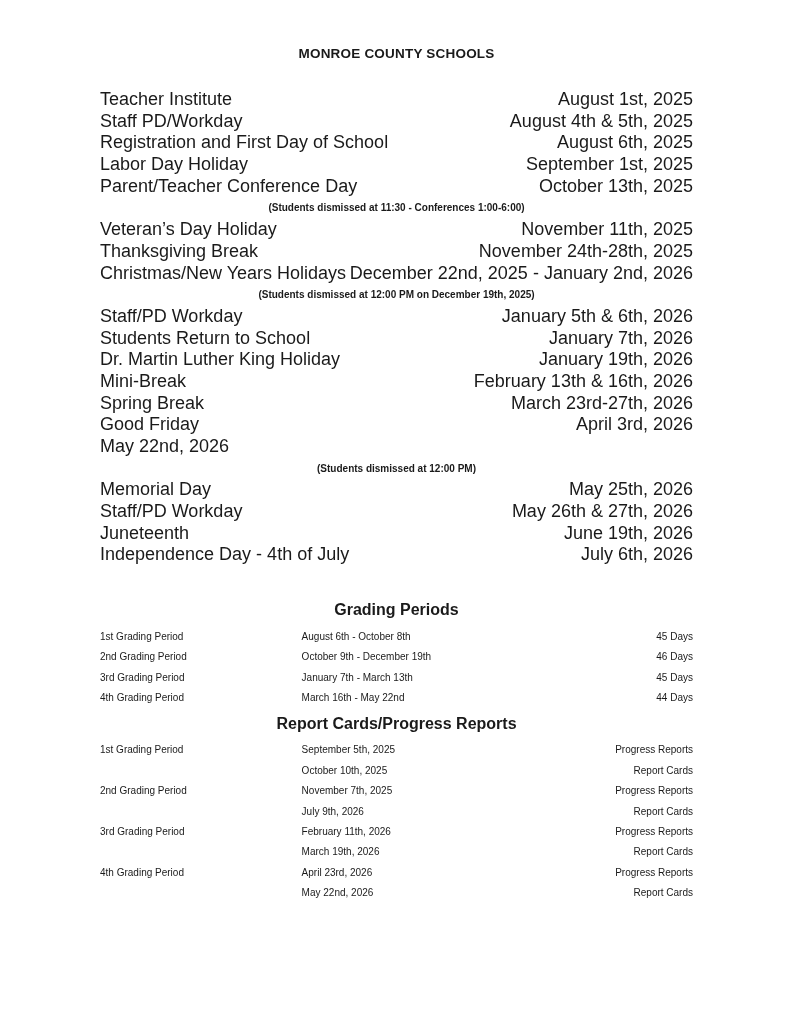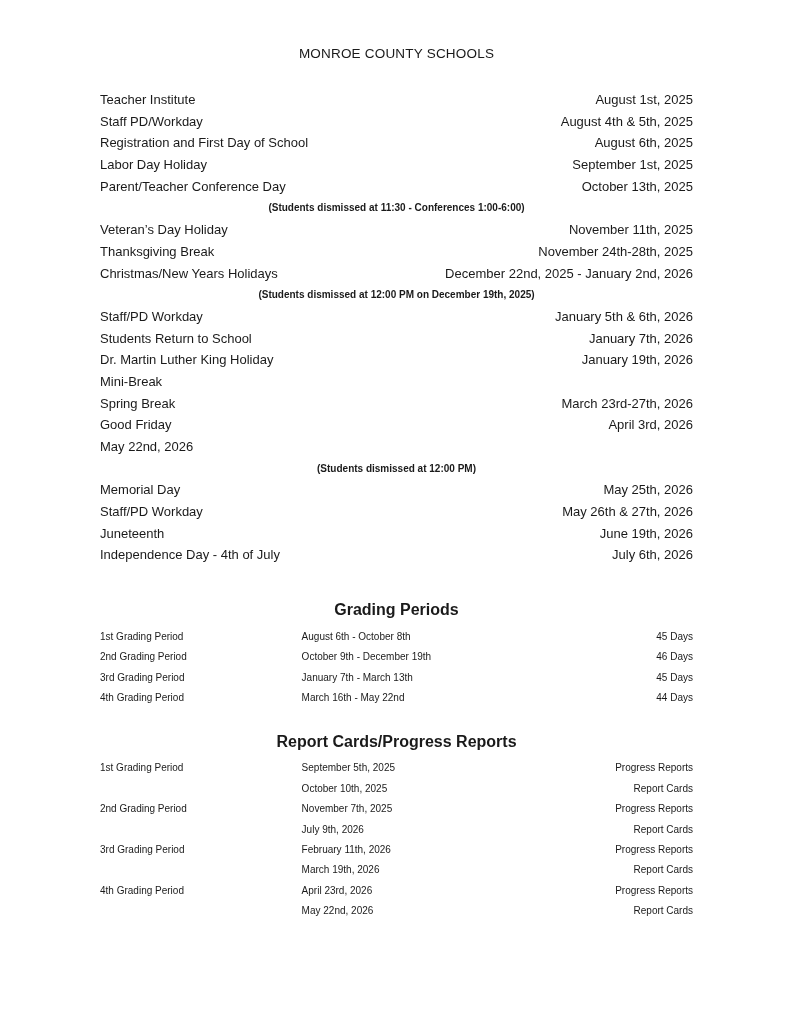--- a/index.html
+++ b/index.html
@@ -28,34 +28,34 @@
   }
 
   
   .title-block {
     text-align: center;
     padding-top: 45px;
   }
   .doc-title,
   .doc-subtitle {
     font-size: 13.5px;
-    font-weight: normal;
+    font-weight: bold;
     letter-spacing: 0.2px;
     line-height: 18px;
   }
 
   
   .calendar-list {
     margin-top: 26px;
   }
   .cal-row {
     display: flex;
     justify-content: space-between;
     align-items: baseline;
-    font-size: 13px;
+    font-size: 18px;
     line-height: 21.7px;
     height: 21.7px;
     white-space: nowrap;
   }
   .cal-event {
     text-align: left;
   }
   .cal-date {
     text-align: right;
   }
@@ -69,21 +69,21 @@
   }
 
   
   .section-heading {
     text-align: center;
     font-size: 16px;
     font-weight: bold;
     line-height: 20px;
   }
   #grading-periods-heading { margin-top: 34px; }
-  #report-cards-heading   { margin-top: 24px; }
+  #report-cards-heading   { margin-top: 6px; }
 
   
   .three-col-table {
     width: 100%;
     border-collapse: collapse;
     table-layout: fixed;
     font-size: 10px;
   }
   .three-col-table td {
     padding: 0;
@@ -152,20 +152,21 @@
         <div class="cal-row">
           <span class="cal-event">Students Return to School</span>
           <span class="cal-date">January 7th, 2026</span>
         </div>
         <div class="cal-row">
           <span class="cal-event">Dr. Martin Luther King Holiday</span>
           <span class="cal-date">January 19th, 2026</span>
         </div>
         <div class="cal-row">
           <span class="cal-event">Mini-Break</span>
+          <span class="cal-date">February 13th &amp; 16th, 2026</span>
         </div>
         <div class="cal-row">
           <span class="cal-event">Spring Break</span>
           <span class="cal-date">March 23rd-27th, 2026</span>
         </div>
         <div class="cal-row">
           <span class="cal-event">Good Friday</span>
           <span class="cal-date">April 3rd, 2026</span>
         </div>
         <div class="cal-row">

